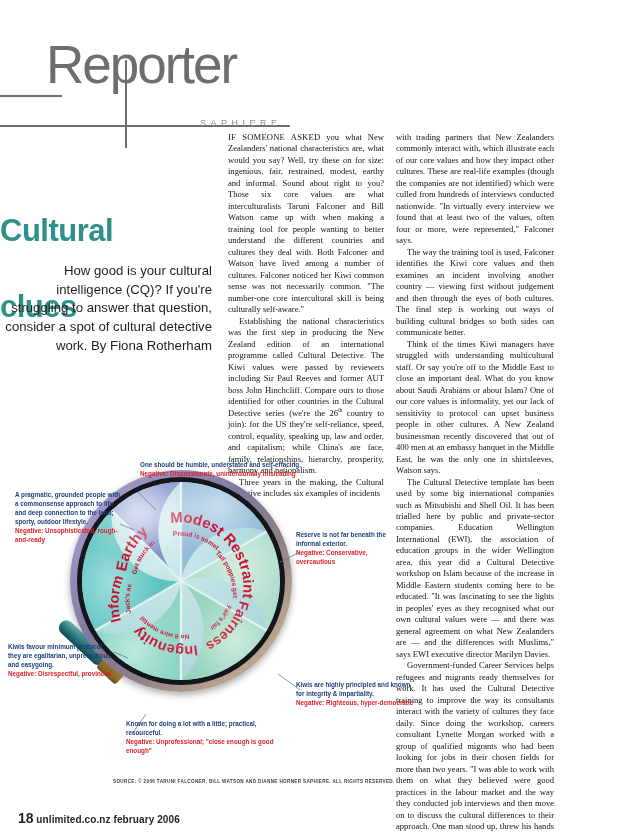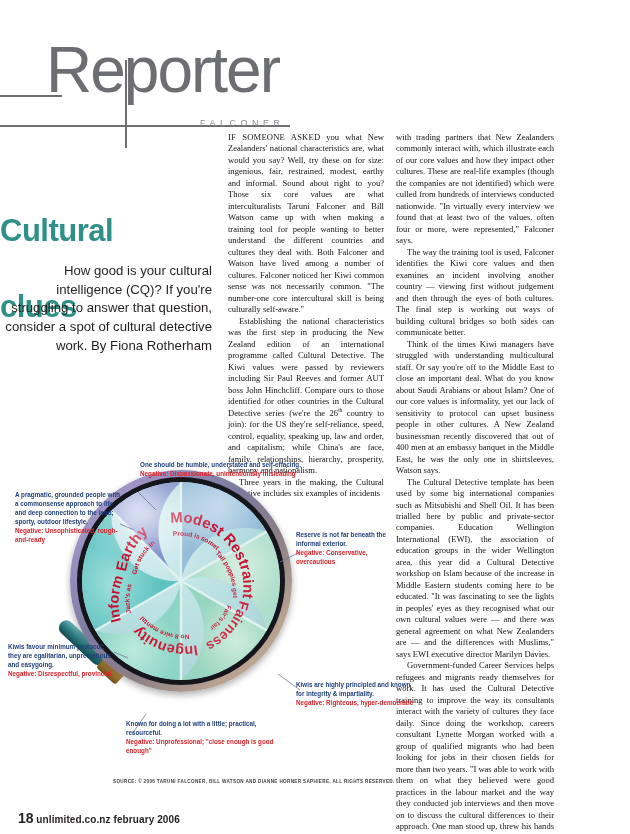--- a/index.html
+++ b/index.html
@@ -10,21 +10,21 @@
     position:relative;
     overflow:hidden;
   }
   .page{position:absolute;inset:0;}
 
   
   .masthead{position:absolute;left:0;top:30px;width:400px;height:120px;}
   .masthead .word{
     position:absolute;left:46px;top:8px;
     font-family:"Liberation Sans", sans-serif;
-    font-size:64px;font-weight:300;letter-spacing:-2px;
+    font-size:53px;font-weight:300;letter-spacing:-2px;
     color:#6d6e72;line-height:1;
   }
   .masthead .rule-top{
     position:absolute;left:0;top:65px;width:62px;height:2px;background:#6d6e72;
   }
   .masthead .rule-bottom{
     position:absolute;left:0;top:95px;width:290px;height:1.5px;background:#6d6e72;
   }
   .masthead .rule-vert{
     position:absolute;left:125px;top:30px;width:1.5px;height:88px;background:#6d6e72;
@@ -143,21 +143,21 @@
 </head>
 <body>
 
 <div class="page">
 
   <div class="masthead">
     <div class="rule-top"></div>
     <div class="rule-bottom"></div>
     <div class="rule-vert"></div>
     <div class="word">Reporter</div>
-    <div class="training">FALCONER</div>
+    <div class="training">SAPHIERE</div>
   </div>
 
   <h1 class="headline"><span>Cultural</span><span class="l2">clues</span></h1>
 
   <div class="deck">How good is your cultural intelligence (CQ)? If you're struggling to answer that question, consider a spot of cultural detective work. By Fiona Rotherham</div>
 
   <div class="col col-1">
     <p class="first smallcaps-lead"><span class="smallcaps">IF SOMEONE ASKED</span> you what New Zealanders' national characteristics are, what would you say? Well, try these on for size: ingenious, fair, restrained, modest, earthy and informal. Sound about right to you? Those six core values are what interculturalists Taruni Falconer and Bill Watson came up with when making a training tool for people wanting to better understand the different countries and cultures they deal with. Both Falconer and Watson have lived among a number of cultures. Falconer noticed her Kiwi common sense was not necessarily common. "The number-one core intercultural skill is being culturally self-aware."</p>
     <p>Establishing the national characteristics was the first step in producing the New Zealand edition of an international programme called Cultural Detective. The Kiwi values were passed by reviewers including Sir Paul Reeves and former AUT boss John Hinchcliff. Compare ours to those identified for other countries in the Cultural Detective series (we're the 26<sup>th</sup> country to join): for the US they're self-reliance, speed, control, equality, speaking up, law and order, and capitalism; while China's are face, family, relationships, hierarchy, prosperity, harmony and nationalism.</p>
     <p>Three years in the making, the Cultural Detective includes six examples of incidents</p>

